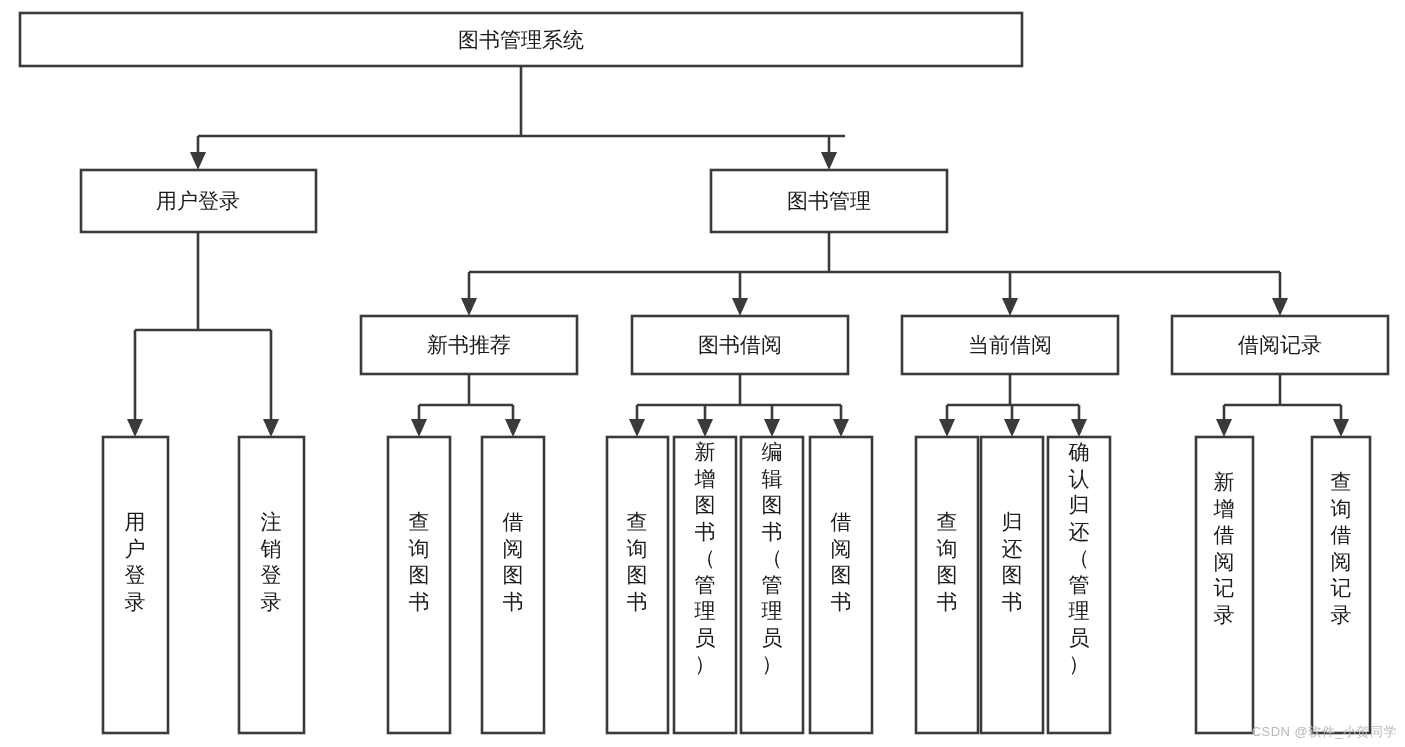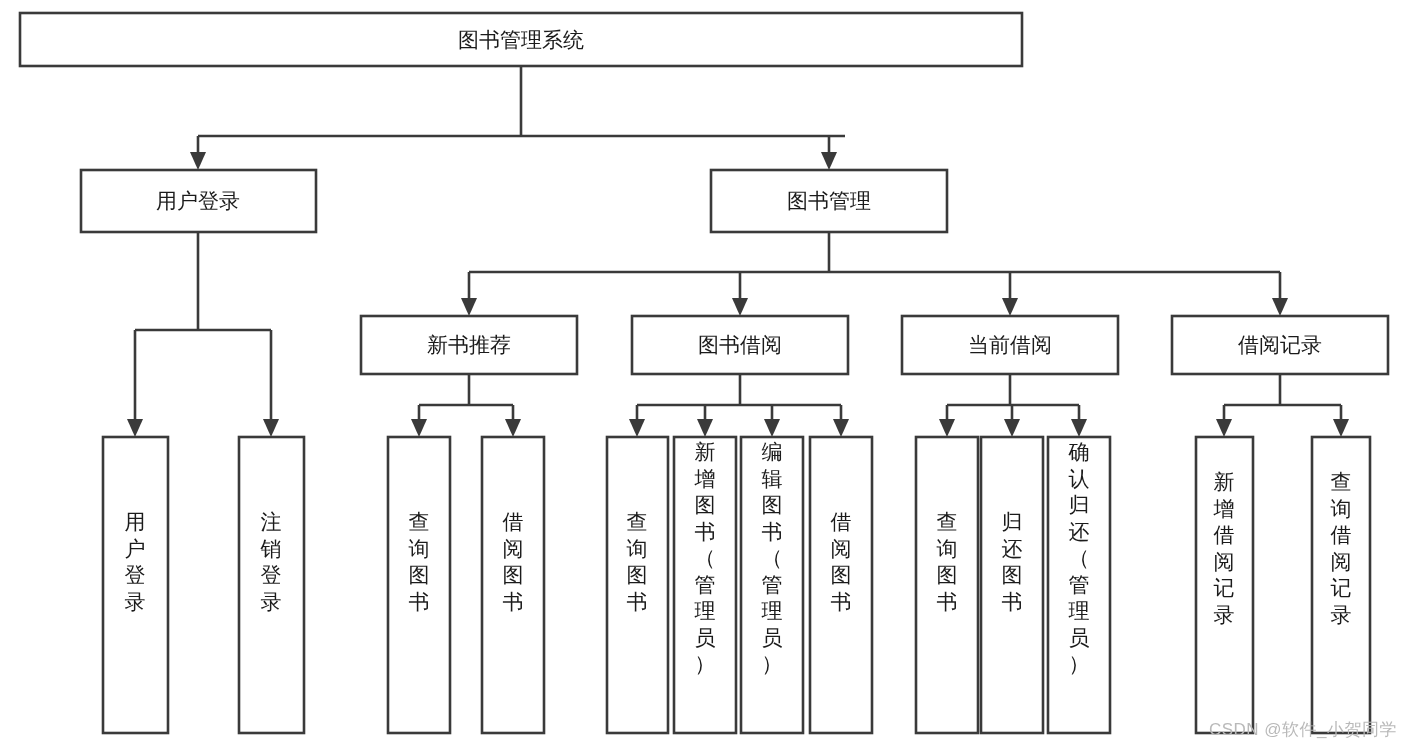--- a/index.html
+++ b/index.html
@@ -5,21 +5,21 @@
   html,body{margin:0;padding:0;background:#ffffff;}
   body{width:1405px;height:747px;font-family:"Liberation Sans","DejaVu Sans",sans-serif;overflow:hidden;}
   #diagram-root{position:relative;width:1405px;height:747px;background:#fff;}
   svg#chart-svg{position:absolute;left:0;top:0;width:1405px;height:747px;}
   .node-box{fill:#ffffff;stroke:#3a3a3a;stroke-width:2.6;}
   .connector{stroke:#3a3a3a;stroke-width:2.6;fill:none;stroke-linecap:butt;}
   .arrow-head{fill:#3a3a3a;stroke:none;}
   .node-label{font-family:"Liberation Sans","DejaVu Sans",sans-serif;fill:#1b1b1b;font-size:21px;text-anchor:middle;dominant-baseline:middle;}
   .leaf-label{font-family:"Liberation Sans","DejaVu Sans",sans-serif;fill:#1b1b1b;font-size:21px;}
   .leaf-label tspan{text-anchor:middle;}
-  .watermark{position:absolute;right:8px;bottom:6px;font-size:17px;color:#b9b9b9;font-family:"Liberation Sans","DejaVu Sans",sans-serif;white-space:nowrap;letter-spacing:.5px;}
+  .watermark{position:absolute;right:8px;bottom:6px;font-size:13px;color:#b9b9b9;font-family:"Liberation Sans","DejaVu Sans",sans-serif;white-space:nowrap;letter-spacing:.5px;}
 </style>
 </head>
 <body>
 
 <div id="diagram-root">
 
   <svg id="chart-svg" viewBox="0 0 1405 747">
     <defs>
       <marker id="arrow" viewBox="0 0 12 12" refX="6" refY="10.5" markerWidth="9" markerHeight="11" orient="auto-start-reverse">
         <path d="M 1 0 L 11 0 L 6 11 Z" class="arrow-head"></path>

